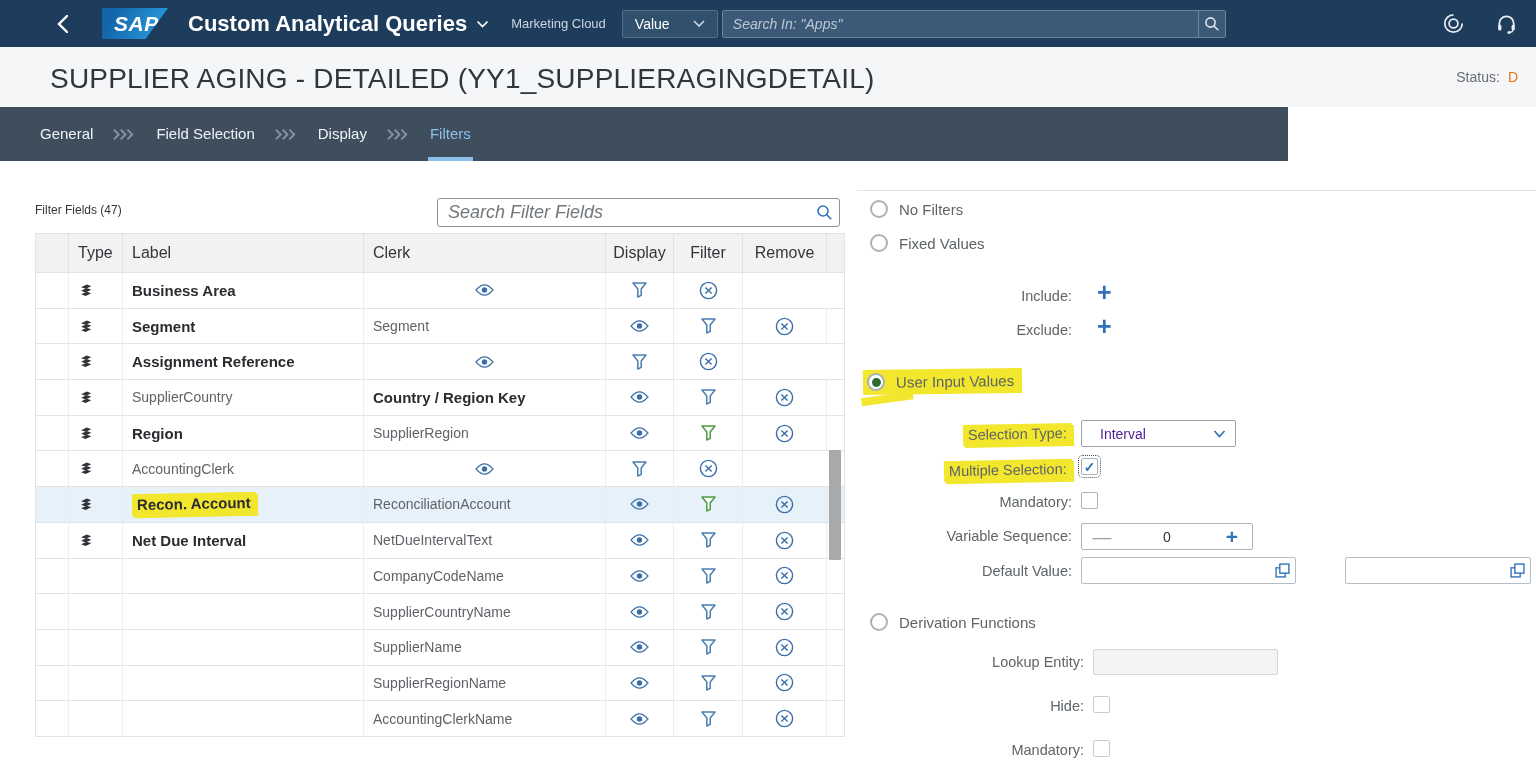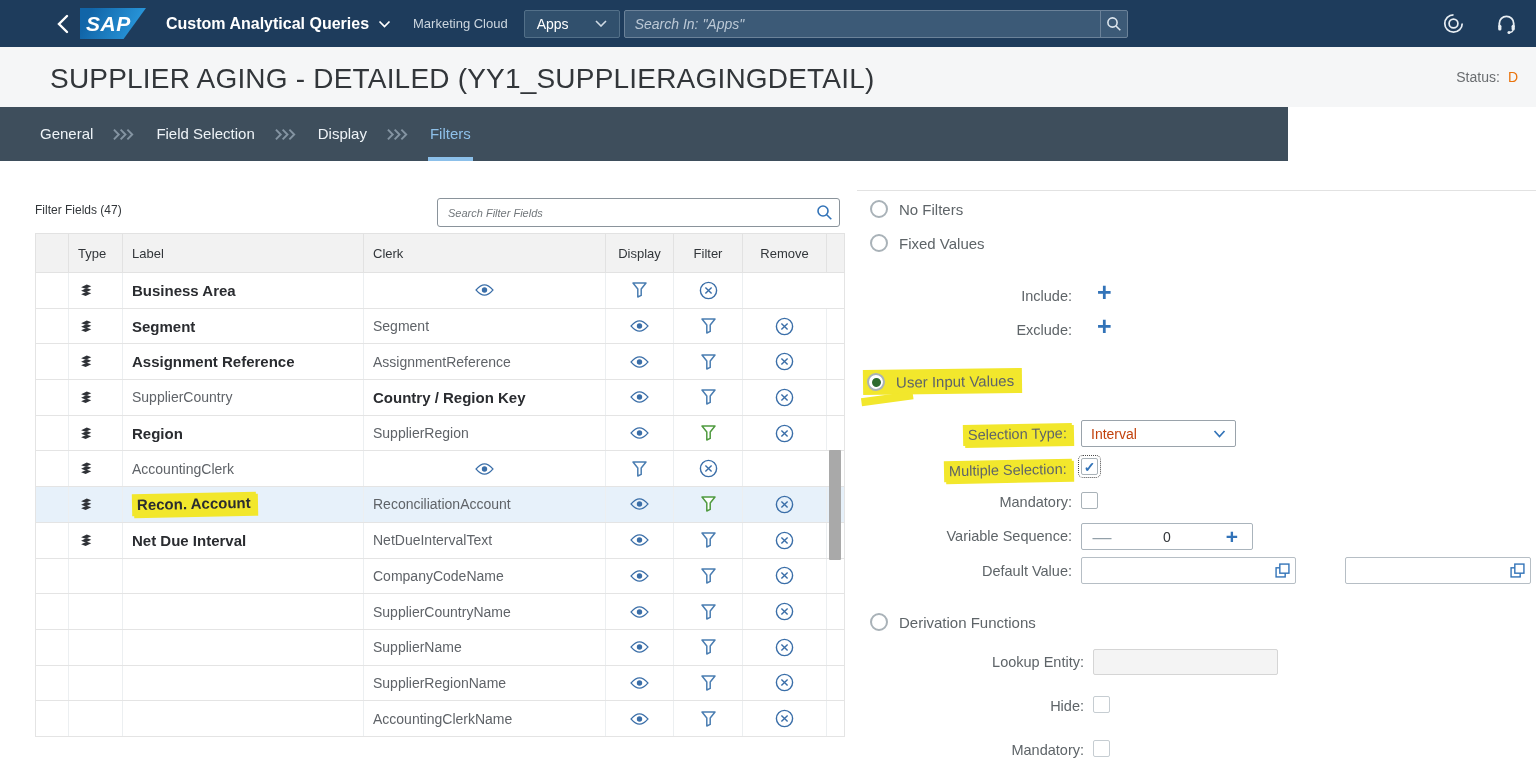--- a/index.html
+++ b/index.html
@@ -2,22 +2,22 @@
 <html style="--accent: #3273b8; --hl: #f2e72c; --status-orange: #e9730c; --selected-row: #e7f1fa; --topnav: #1e3c5c; --tabbar: #3e4e5c; --active-tab: #8ec0e9; --radio-dot: #2e6b2e;"><head>
 <meta charset="utf-8">
 <style>
   html,body{margin:0;padding:0;background:#dfe3e6;}
   *{box-sizing:border-box;font-family:"Liberation Sans",sans-serif;}
   #shell{position:relative;width:1536px;height:781px;background:#fff;overflow:hidden;}
 
   
   #topnav{position:absolute;left:0;top:0;width:1536px;height:47px;background:var(--topnav);display:flex;align-items:center;}
   .back-btn{margin-left:56px;width:24px;display:flex;align-items:center;cursor:pointer;}
-  .sap-logo{width:66px;height:31px;background:linear-gradient(115deg,#1165a8 15%,#2a9ade 90%);clip-path:polygon(0 0,100% 0,66% 100%,0 100%);color:#fff;font-weight:700;font-style:italic;font-size:21px;display:flex;align-items:center;padding-left:6px;letter-spacing:.5px;}
-  .appname{margin-left:20px;color:#fff;font-size:16px;font-weight:700;display:flex;align-items:center;gap:9px;cursor:pointer;}
+  .sap-logo{margin-left:22px;width:66px;height:31px;background:linear-gradient(115deg,#1165a8 15%,#2a9ade 90%);clip-path:polygon(0 0,100% 0,66% 100%,0 100%);color:#fff;font-weight:700;font-style:italic;font-size:21px;display:flex;align-items:center;padding-left:12px;letter-spacing:.5px;}
+  .appname{margin-left:20px;color:#fff;font-size:22px;font-weight:700;display:flex;align-items:center;gap:9px;cursor:pointer;}
   .subtitle{margin-left:22px;color:#ccd6df;font-size:13px;}
   .apps-box{margin-left:16px;width:96px;height:28px;background:#31506d;border:1px solid #537089;border-radius:2px;color:#fff;font-size:14px;display:flex;align-items:center;justify-content:space-between;padding:0 12px;cursor:pointer;}
   .searchin{margin-left:4px;width:504px;height:28px;background:#3c5a77;border:1px solid #6b8299;border-radius:2px;display:flex;align-items:stretch;}
   .searchin input{flex:1;background:transparent;border:none;outline:none;color:#e6edf3;font-size:14px;font-style:italic;padding:0 10px;}
   .searchin input::placeholder{color:#bcc9d6;font-style:italic;}
   .searchin .go{width:27px;border-left:1px solid #6b8299;display:flex;align-items:center;justify-content:center;cursor:pointer;}
   .nav-right{margin-left:auto;margin-right:18px;display:flex;align-items:center;gap:30px;}
   .nav-icon{cursor:pointer;display:flex;align-items:center;}
 
   
@@ -28,28 +28,28 @@
 
   
   #tabbar{position:absolute;left:0;top:107px;width:1288px;height:54px;background:var(--tabbar);display:flex;align-items:stretch;padding-left:38px;}
   .tab{display:flex;align-items:center;font-size:15px;color:#eef3f7;cursor:pointer;border-bottom:4px solid transparent;padding:0 2px;margin-top:2px;}
   .tab.active{color:var(--active-tab);border-bottom-color:#8cc0ea;}
   .tabsep{display:flex;align-items:center;margin:0 17px;}
 
   
   .ff-label{position:absolute;left:35px;top:203px;font-size:12px;color:#32363a;}
   .ff-search{position:absolute;left:437px;top:198px;width:403px;height:29px;border:1px solid #8a939b;border-radius:3px;background:#fff;display:flex;align-items:center;}
-  .ff-search input{flex:1;border:none;outline:none;font-size:11px;font-style:italic;color:#5b6166;padding:0 10px;background:transparent;}
+  .ff-search input{flex:1;border:none;outline:none;font-size:18px;font-style:italic;color:#5b6166;padding:0 10px;background:transparent;}
   .ff-search input::placeholder{color:#72777b;font-style:italic;}
   .ff-search .mag{width:30px;display:flex;align-items:center;justify-content:center;cursor:pointer;}
 
   #ftable{position:absolute;left:35px;top:233px;width:810px;border-top:1px solid #dededе;}
   .thead,.trow{display:grid;grid-template-columns:33px 54px 241px 242px 68px 69px 84px 19px;}
   .thead{height:40px;background:#f2f2f2;border:1px solid #e2e2e2;}
-  .thead .cell{font-size:13px;color:#32363a;display:flex;align-items:center;border-right:1px solid #e2e2e2;padding-left:9px;}
+  .thead .cell{font-size:16px;color:#32363a;display:flex;align-items:center;border-right:1px solid #e2e2e2;padding-left:9px;}
   .thead .cell.center{justify-content:center;padding-left:0;}
   .thead .cell:last-child{border-right:none;}
   .trow{height:35.7px;background:#fff;border-left:1px solid #e4e4e4;border-right:1px solid #e4e4e4;border-bottom:1px solid #e4e4e4;cursor:pointer;}
   .trow.selected{background:var(--selected-row);}
   .trow .cell{display:flex;align-items:center;border-right:1px solid #eceff1;padding-left:9px;overflow:hidden;}
   .trow .cell.center{justify-content:center;padding-left:0;}
   .trow .cell:last-child{border-right:none;}
   .lblv{font-size:15px;font-weight:700;color:#2a2c30;white-space:nowrap;}
   .namev{font-size:14px;color:#5f6368;white-space:nowrap;}
   #vscroll{position:absolute;left:829px;top:450px;width:12px;height:110px;background:#a9a9a9;border-radius:1px;}
@@ -59,21 +59,21 @@
   .rrow{position:absolute;display:flex;align-items:center;}
   .radio{width:18px;height:18px;border:2px solid #a9b2b8;border-radius:50%;background:#fff;display:flex;align-items:center;justify-content:center;flex:none;cursor:pointer;}
   .radio .dot{width:9px;height:9px;border-radius:50%;background:var(--radio-dot);}
   .optlabel{margin-left:11px;font-size:15px;color:#5e6468;white-space:nowrap;}
   .flabel{position:absolute;width:215px;text-align:right;font-size:14.5px;color:#5e6468;white-space:nowrap;}
   .plusbtn{font-size:25px;font-weight:700;color:var(--accent);line-height:20px;cursor:pointer;}
   .hl{background:var(--hl);box-shadow:2px 2px 0 var(--hl);display:inline-block;transform:rotate(-1.1deg);padding:2px 5px 3px;}
   .hl-wrap{position:relative;display:flex;align-items:center;background:var(--hl);padding:3px 8px 4px 4px;transform:rotate(-0.8deg);}
   .hl-wrap::after{content:"";position:absolute;left:-2px;bottom:-8px;width:52px;height:8px;background:var(--hl);transform:rotate(-7deg);}
   .dd{width:155px;height:27px;border:1px solid #9aa3ab;border-radius:2px;background:#fff;display:flex;align-items:center;justify-content:space-between;padding:0 9px;cursor:pointer;}
-  .dd .ddv{font-size:14px;color:#c2410c;}
+  .dd .ddv{font-size:14px;color:#4c1d95;margin-left:9px;}
   .cb{width:17px;height:17px;border:1px solid #a9b2b8;border-radius:2px;background:#fff;display:flex;align-items:center;justify-content:center;cursor:pointer;}
   .cb.checked{outline:1px dotted #4a4a4a;outline-offset:2px;}
   .cb .tick{font-size:14px;font-weight:700;color:var(--accent);line-height:1;}
   .stepper{width:172px;height:27px;border:1px solid #aab4bc;border-radius:2px;background:#fff;display:flex;align-items:center;}
   .stepper .minus{width:40px;text-align:center;font-size:19px;color:#93a0a9;cursor:pointer;}
   .stepper .val{flex:1;text-align:center;font-size:14px;color:#32363a;}
   .stepper .plus{width:40px;text-align:center;font-size:21px;font-weight:700;color:var(--accent);cursor:pointer;}
   .vh-input{height:27px;border:1px solid #b6bec5;border-radius:2px;background:#fff;display:flex;align-items:center;}
   .vh-input input{flex:1;min-width:0;border:none;outline:none;background:transparent;padding:0 8px;font-size:14px;color:#32363a;}
   .vh-input .vh{width:26px;display:flex;align-items:center;justify-content:center;cursor:pointer;}
@@ -94,21 +94,21 @@
         <span>SAP</span>
       </div>
     <div class="appname">
       <span>Custom Analytical Queries</span>
       <svg width="13" height="8" viewBox="0 0 13 8">
           <path d="M1.5 1.5 L6.5 6.5 L11.5 1.5" stroke="#ffffff" stroke-width="1.7" fill="none"></path>
         </svg>
     </div>
     <div class="subtitle">Marketing Cloud</div>
     <div class="apps-box">
-      <span>Apps</span>
+      <span>Value</span>
       <svg width="12" height="7" viewBox="0 0 12 7">
           <path d="M1 1 L6 6 L11 1" stroke="#cfdae4" stroke-width="1.6" fill="none"></path>
         </svg>
     </div>
     <div class="searchin">
       <input value="" placeholder="Search In: &quot;Apps&quot;" style="">
       <div class="go">
         <svg width="16" height="16" viewBox="0 0 16 16">
             <circle cx="6.5" cy="6.5" r="4.6" fill="none" stroke="#dde6ee" stroke-width="1.6"></circle>
             <path d="M10 10 L14.3 14.3" stroke="#dde6ee" stroke-width="1.6"></path>
@@ -262,23 +262,20 @@
         <div class="cell ">
           <svg width="16" height="15" viewBox="0 0 16 16" fill="#2f3237">
             <path d="M2.8 4.4 L8.8 1.6 13.6 3.4 7.6 6.2 Z"></path>
             <path d="M2.8 8.2 L8.8 5.4 13.6 7.2 7.6 10 Z"></path>
             <path d="M2.8 12 L8.8 9.2 13.6 11 7.6 13.8 Z"></path>
           </svg>
         </div>
         <div class="cell ">
           <span class="lblv">Assignment Reference</span>
         </div>
-        <div class="cell ">
-          <span class="namev">AssignmentReference</span>
-        </div>
         <div class="cell center">
           <svg width="19" height="12" viewBox="0 0 19 12">
             <path d="M9.5 .9 C5.4 .9 2.3 4.6 1.1 6 c1.2 1.4 4.3 5.1 8.4 5.1 s7.2-3.7 8.4-5.1 C16.7 4.6 13.6 .9 9.5 .9 Z" fill="none" stroke="#3a6ea8" stroke-width="1.3"></path>
             <circle cx="9.5" cy="6" r="2.7" fill="#3a6ea8"></circle>
           </svg>
         </div>
         <div class="cell center">
           <svg width="15" height="16" viewBox="0 0 15 16">
             <path d="M1 1 h13 L9.2 7 v6.4 L5.8 15 V7 Z" fill="#ffffff" stroke="#4a7db1" stroke-width="1.5" stroke-linejoin="round"></path>
           </svg>

